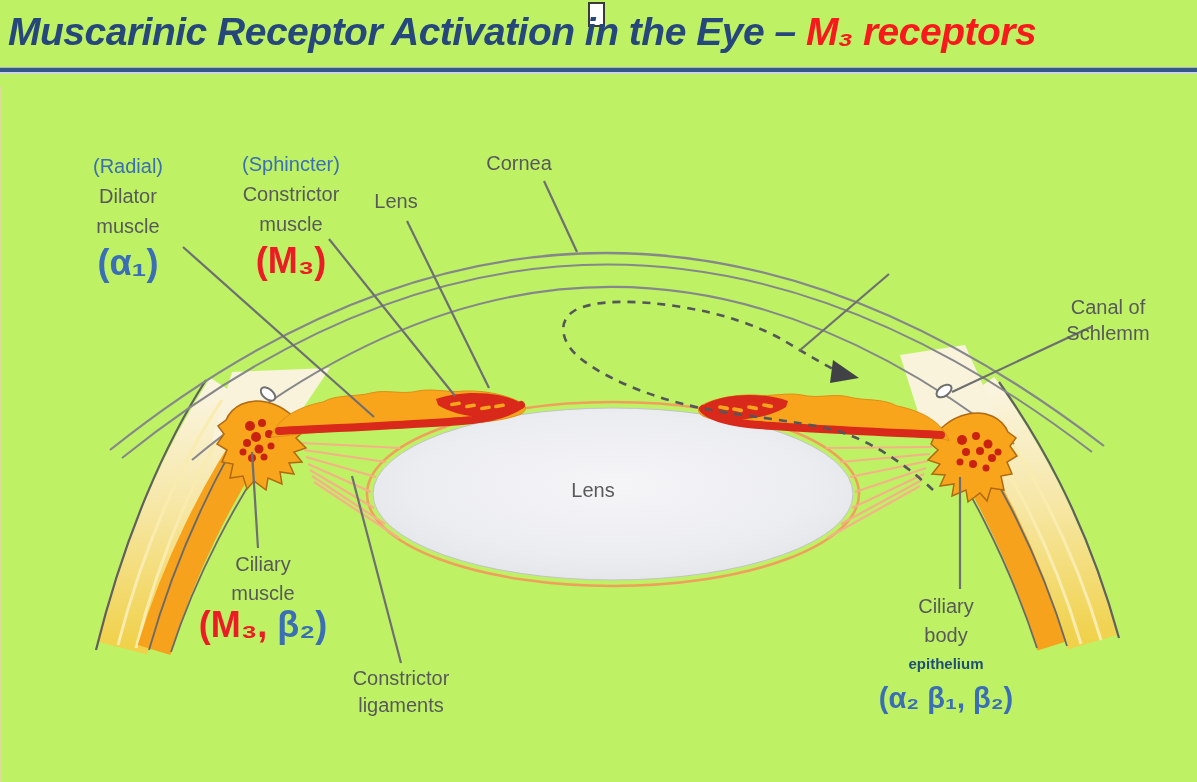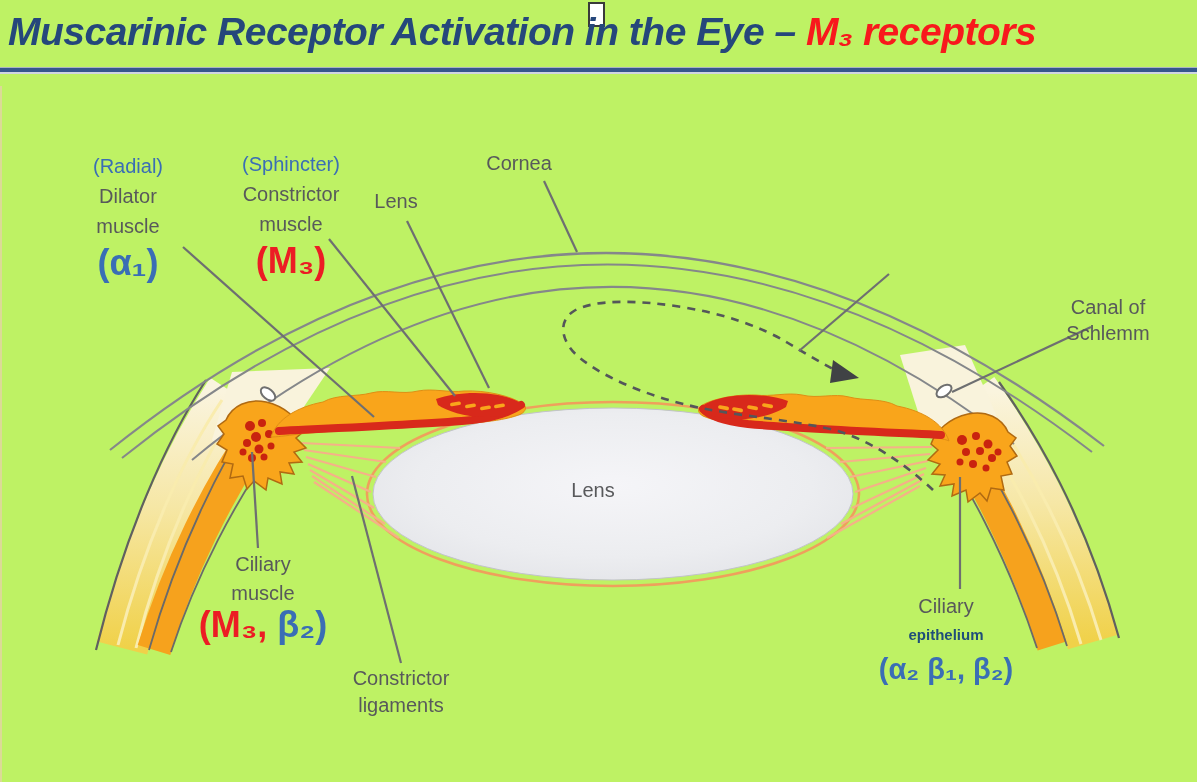--- a/index.html
+++ b/index.html
@@ -223,17 +223,18 @@
     <div class="receptor"><span class="r-red">(M₃, </span><span class="r-blue">β₂)</span></div>
   </div>
 
   <div class="lbl" id="lbl-susp">
     <div>Constrictor</div>
     <div>ligaments</div>
   </div>
 
   <div class="lbl" id="lbl-cilbody">
     <div>Ciliary</div>
+    <div>body</div>
     <div class="epi">epithelium</div>
     <div class="receptor r-blue">(α₂ β₁, β₂)</div>
   </div>
 
 </div>
 
 </body></html>

